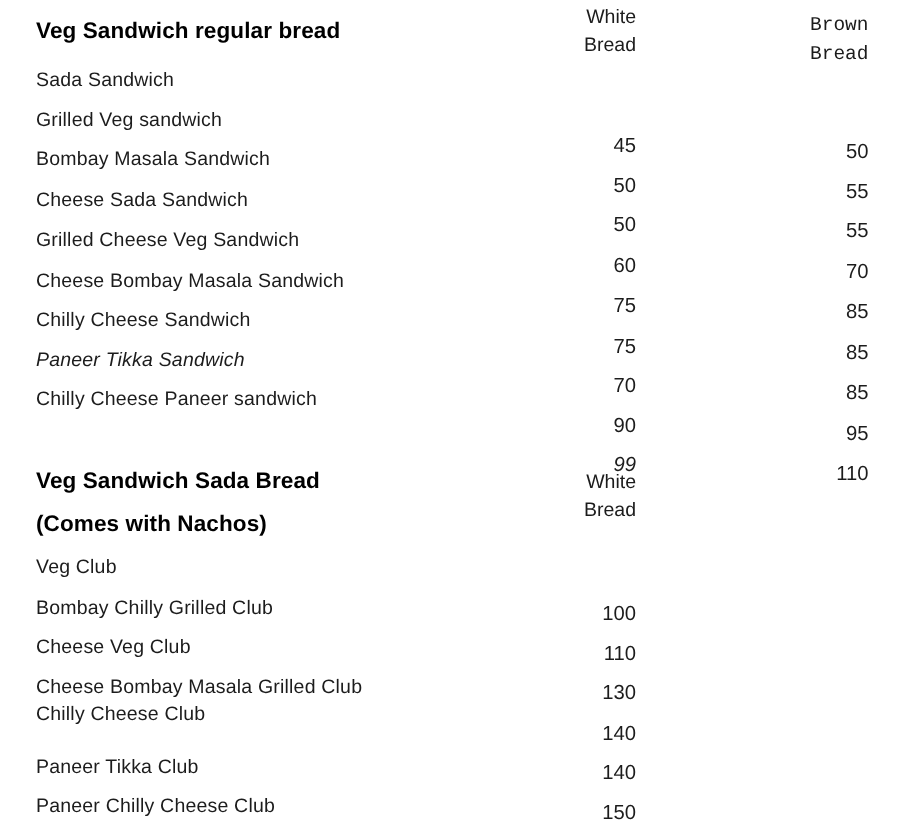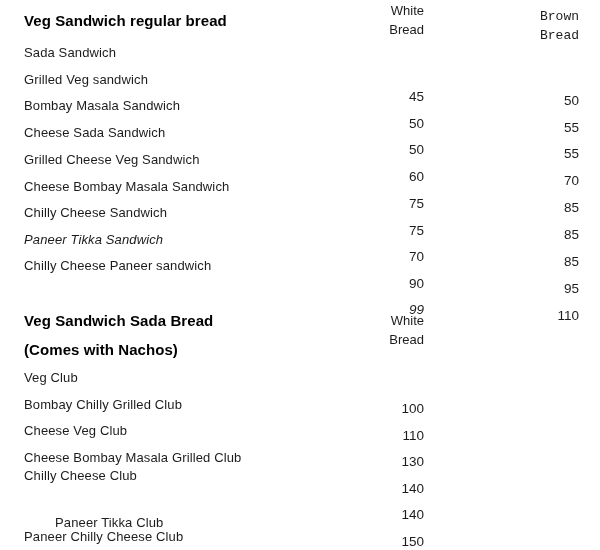--- a/index.html
+++ b/index.html
@@ -132,18 +132,18 @@
   <div class="cell price col-white" style="top:411px;">130</div>
   <div class="cell item-name" style="top:424px;">Cheese Veg Club</div>
 
   <div class="cell price col-white" style="top:438px;">140</div>
   <div class="cell item-name" style="top:451px;">Cheese Bombay Masala Grilled Club</div>
 
   <div class="cell price col-white" style="top:464px;">140</div>
   <div class="cell item-name" style="top:459px;margin-top:10px;">Chilly Cheese Club</div>
 
   <div class="cell price col-white" style="top:491px;">150</div>
-  <div class="cell item-name" style="top:516px;margin-left:31px;">Paneer Tikka Club</div>
+  <div class="cell item-name" style="top:504px;">Paneer Tikka Club</div>
 
   <div class="cell price col-white" style="top:517px;">160</div>
   <div class="cell item-name" style="top:530px;">Paneer Chilly Cheese Club</div>
 
 </div>
 
 </body></html>

